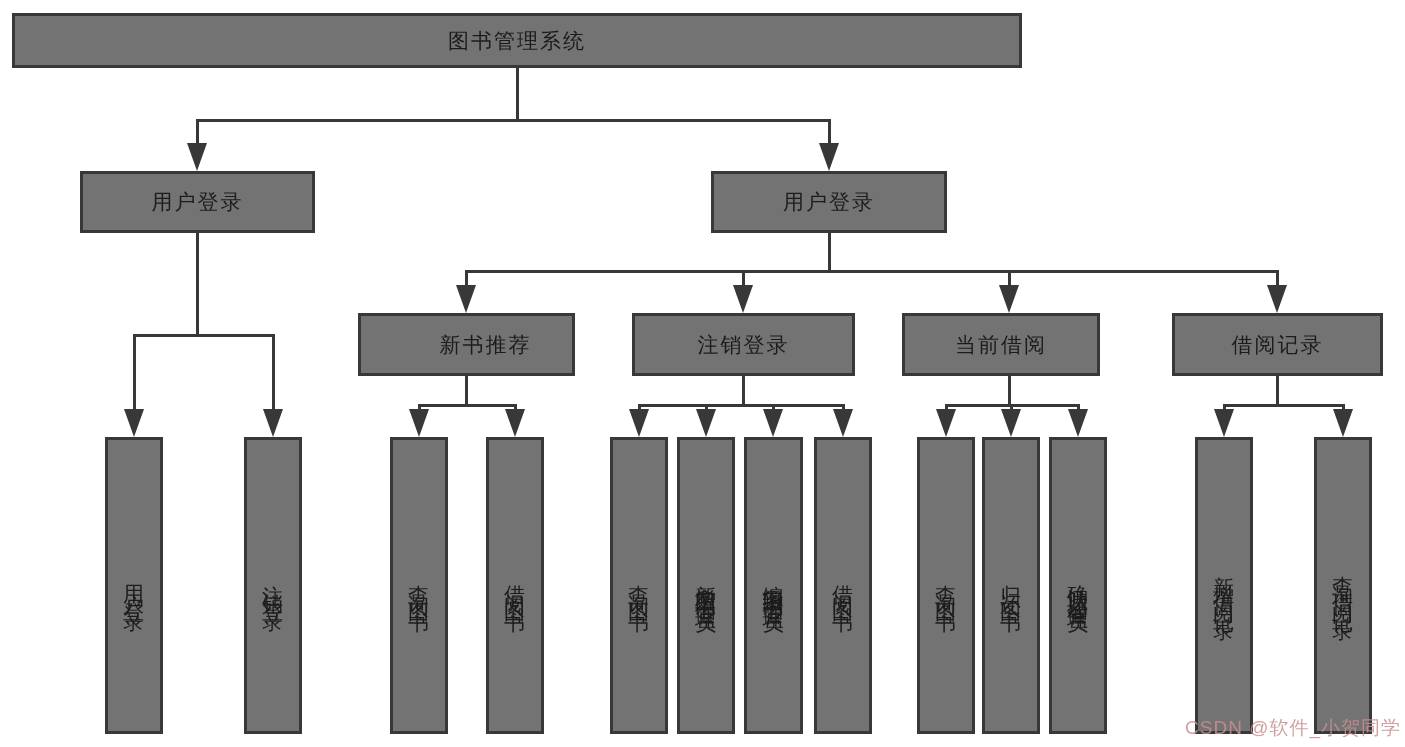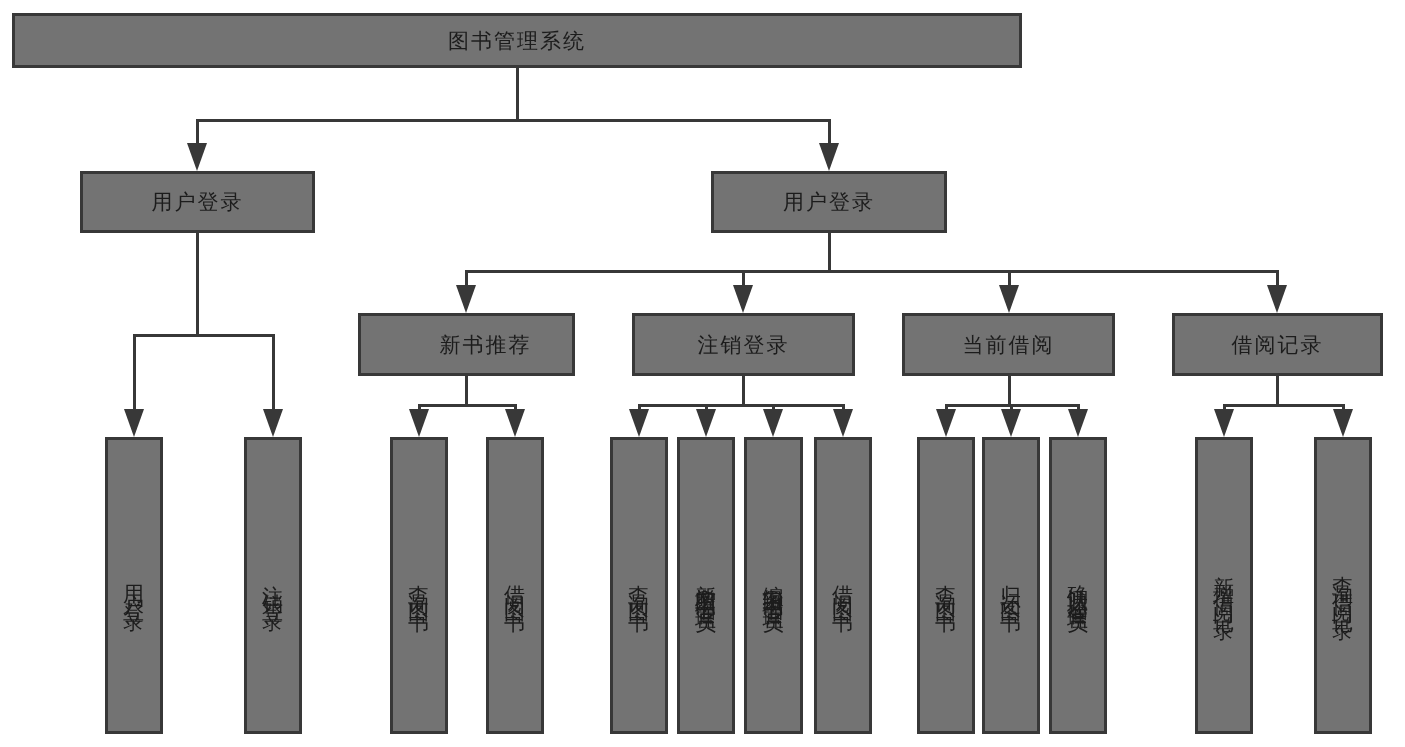--- a/index.html
+++ b/index.html
@@ -62,21 +62,21 @@
   <div class="arr" style="left:456px;top:285px;"></div>
   <div class="vl" style="left:742px;top:270px;height:18px;"></div>
   <div class="arr" style="left:733px;top:285px;"></div>
   <div class="vl" style="left:1008px;top:270px;height:18px;"></div>
   <div class="arr" style="left:999px;top:285px;"></div>
   <div class="vl" style="left:1276px;top:270px;height:18px;"></div>
   <div class="arr" style="left:1267px;top:285px;"></div>
 
   <div class="box" style="left:358px;top:313px;width:217px;height:63px;padding-left:38px;">新书推荐</div>
   <div class="box" style="left:632px;top:313px;width:223px;height:63px;">注销登录</div>
-  <div class="box" style="left:902px;top:313px;width:213px;height:63px;">当前借阅</div>
+  <div class="box" style="left:902px;top:313px;width:198px;height:63px;">当前借阅</div>
   <div class="box" style="left:1172px;top:313px;width:211px;height:63px;">借阅记录</div>
 
   <div class="vl" style="left:465px;top:376px;height:30px;"></div>
   <div class="hl" style="left:418px;top:404px;width:99px;"></div>
   <div class="vl" style="left:418px;top:404px;height:9px;"></div>
   <div class="arr" style="left:409px;top:409px;"></div>
   <div class="vl" style="left:514px;top:404px;height:9px;"></div>
   <div class="arr" style="left:505px;top:409px;"></div>
 
   <div class="vl" style="left:742px;top:376px;height:30px;"></div>
@@ -143,13 +143,14 @@
     <span class="vtext tight">确认归还（管理员）</span>
   </div>
 
   <div class="box" style="left:1195px;top:437px;width:58px;height:297px;">
     <span class="vtext">新增借阅记录</span>
   </div>
   <div class="box" style="left:1314px;top:437px;width:58px;height:297px;">
     <span class="vtext">查询借阅记录</span>
   </div>
 
+  <div class="watermark">CSDN @软件_小贺同学</div>
 </div>
 
 </body></html>

